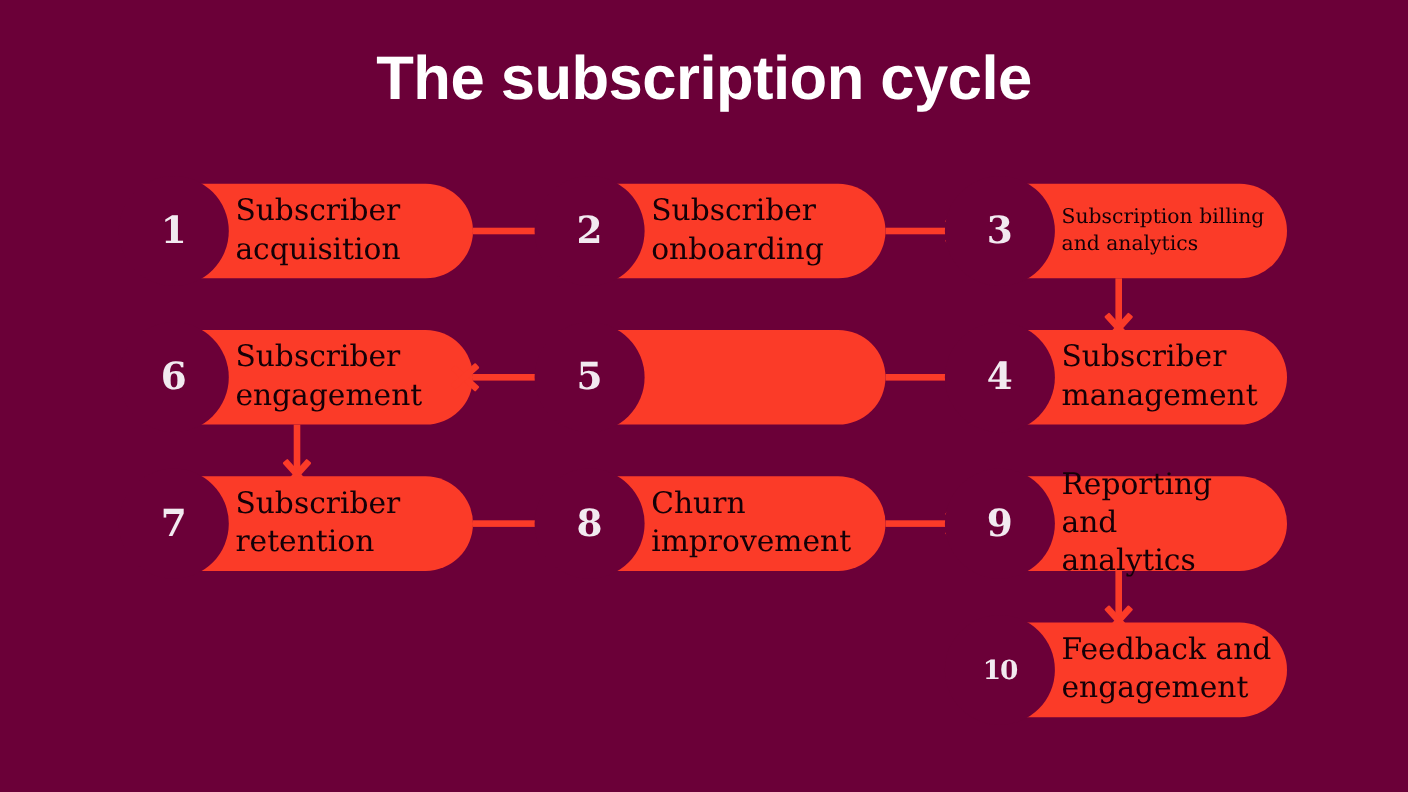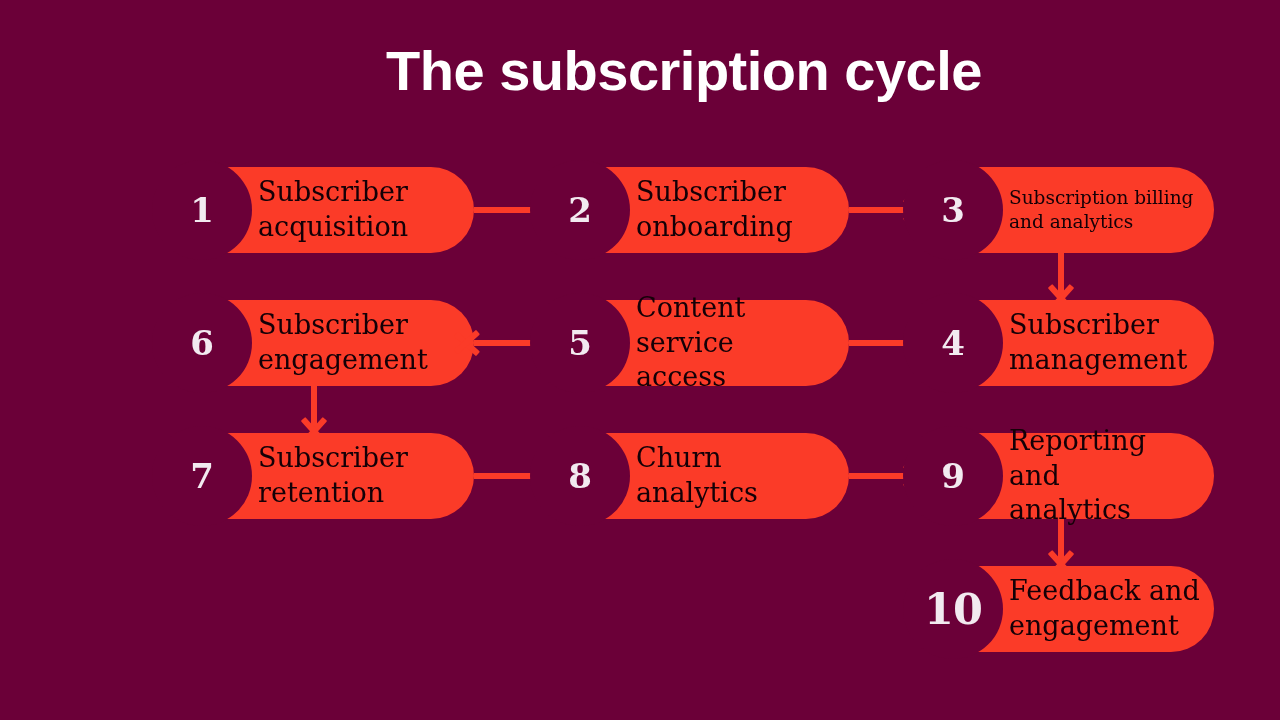--- a/index.html
+++ b/index.html
@@ -6,21 +6,20 @@
   html, body {
     width:1280px; height:720px;
     background:#6B0038;
     font-family:"Liberation Sans", sans-serif;
     overflow:hidden;
   }
   #slide {
     position:relative;
     width:1120px; height:720px;
     background:#6B0038;
-    margin-left:44px;
   }
 
   
   .title {
     position:absolute;
     left:0; top:42px;
     width:1280px;
     text-align:center;
     font-family:"Liberation Sans", sans-serif;
     font-weight:bold;
@@ -48,21 +47,21 @@
     background:#6B0038;
     display:flex;
     align-items:center;
     justify-content:center;
     font-family:"DejaVu Serif", "Liberation Serif", serif;
     font-weight:bold;
     font-size:34px;
     color:#F2EAF0;
     line-height:1;
   }
-  .pill .num-circle.wide { font-size:43px; letter-spacing:-1px; }
+  .pill .num-circle.wide { font-size:24px; letter-spacing:-1px; }
   .pill .plabel {
     position:absolute;
     left:104px;
     right:14px;
     font-family:"DejaVu Serif", "Liberation Serif", serif;
     font-size:27px;
     line-height:1.28;
     color:#140007;
     white-space:pre-line;
   }
@@ -144,22 +143,20 @@
   </div>
 
   <div class="conn h" style="left:430px; top:340px; width:58px;"></div>
   <div class="arrowhead ah-left" style="left:431px; top:343px;">
     <i class="a"></i>
       <i class="b"></i>
   </div>
 
   <div class="pill" style="left:488px; top:300px; width:317px;">
     <div class="num-circle">5</div>
-    <div class="plabel">Content service
-access</div>
   </div>
 
   <div class="conn h" style="left:805px; top:340px; width:56px;"></div>
 
   <div class="pill" style="left:861px; top:300px; width:309px;">
     <div class="num-circle">4</div>
     <div class="plabel">Subscriber
 management</div>
   </div>
 
@@ -173,21 +170,21 @@
     <div class="num-circle">7</div>
     <div class="plabel">Subscriber
 retention</div>
   </div>
 
   <div class="conn h" style="left:430px; top:473px; width:58px;"></div>
 
   <div class="pill" style="left:488px; top:433px; width:317px;">
     <div class="num-circle">8</div>
     <div class="plabel">Churn
-analytics</div>
+improvement</div>
   </div>
 
   <div class="conn h" style="left:805px; top:473px; width:56px;"></div>
   <div class="arrowhead ah-right" style="left:858px; top:476px;">
     <i class="a"></i>
       <i class="b"></i>
   </div>
 
   <div class="pill" style="left:861px; top:433px; width:309px;">
     <div class="num-circle">9</div>

